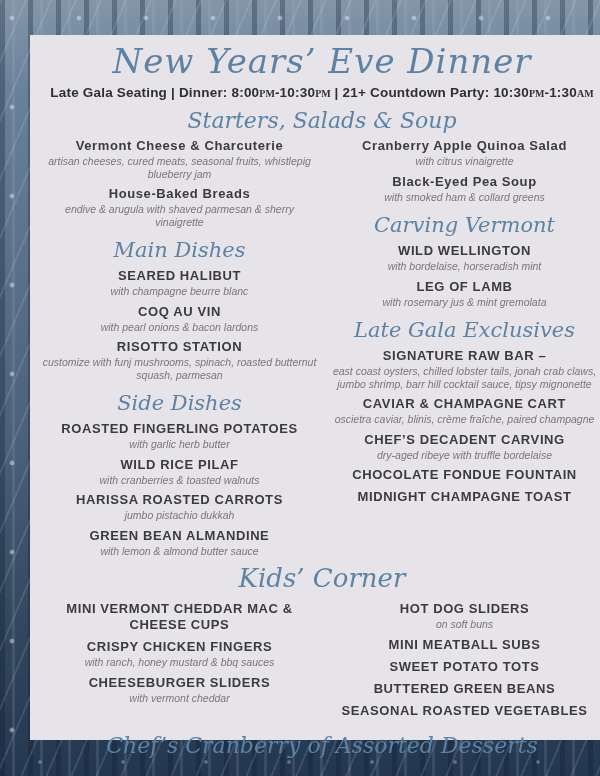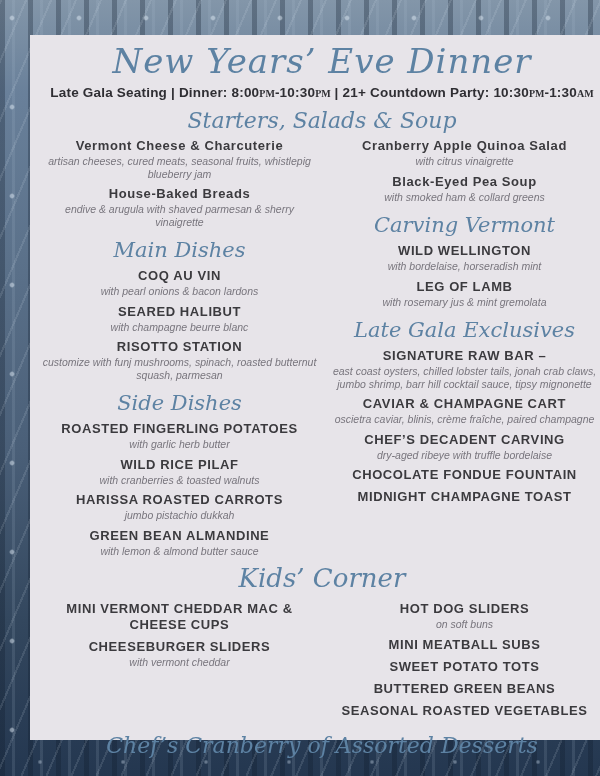--- a/index.html
+++ b/index.html
@@ -111,28 +111,28 @@
           <div class="menu-item">
             <div class="item-name">Vermont Cheese &amp; Charcuterie</div>
             <div class="item-desc">artisan cheeses, cured meats, seasonal fruits, whistlepig blueberry jam</div>
           </div>
           <div class="menu-item">
             <div class="item-name">House-Baked Breads</div>
             <div class="item-desc">endive &amp; arugula with shaved parmesan &amp; sherry vinaigrette</div>
           </div>
           <div class="script sec-header">Main Dishes</div>
           <div class="menu-item">
+            <div class="item-name">SEARED HALIBUT</div>
+            <div class="item-desc">with champagne beurre blanc</div>
+          </div>
+          <div class="menu-item">
             <div class="item-name">COQ AU VIN</div>
             <div class="item-desc">with pearl onions &amp; bacon lardons</div>
           </div>
           <div class="menu-item">
-            <div class="item-name">SEARED HALIBUT</div>
-            <div class="item-desc">with champagne beurre blanc</div>
-          </div>
-          <div class="menu-item">
             <div class="item-name">RISOTTO STATION</div>
             <div class="item-desc">customize with funj mushrooms, spinach, roasted butternut squash, parmesan</div>
           </div>
           <div class="script sec-header">Side Dishes</div>
           <div class="menu-item">
             <div class="item-name">ROASTED FINGERLING POTATOES</div>
             <div class="item-desc">with garlic herb butter</div>
           </div>
           <div class="menu-item">
             <div class="item-name">WILD RICE PILAF</div>
@@ -188,20 +188,24 @@
     </div>
 
     <div class="script kids-header">Kids’ Corner</div>
 
     <div class="cols">
       <div class="col" id="kids-left">
           <div class="menu-item">
             <div class="item-name">MINI VERMONT CHEDDAR MAC &amp; CHEESE CUPS</div>
           </div>
           <div class="menu-item">
+            <div class="item-name">CRISPY CHICKEN FINGERS</div>
+            <div class="item-desc">with ranch, honey mustard &amp; bbq sauces</div>
+          </div>
+          <div class="menu-item">
             <div class="item-name">CHEESEBURGER SLIDERS</div>
             <div class="item-desc">with vermont cheddar</div>
           </div>
         </div>
       <div class="col" id="kids-right">
           <div class="menu-item">
             <div class="item-name">HOT DOG SLIDERS</div>
             <div class="item-desc">on soft buns</div>
           </div>
           <div class="menu-item">

